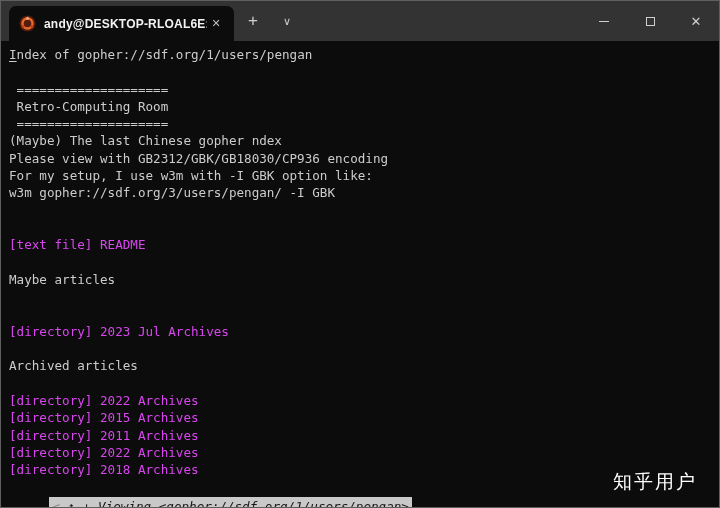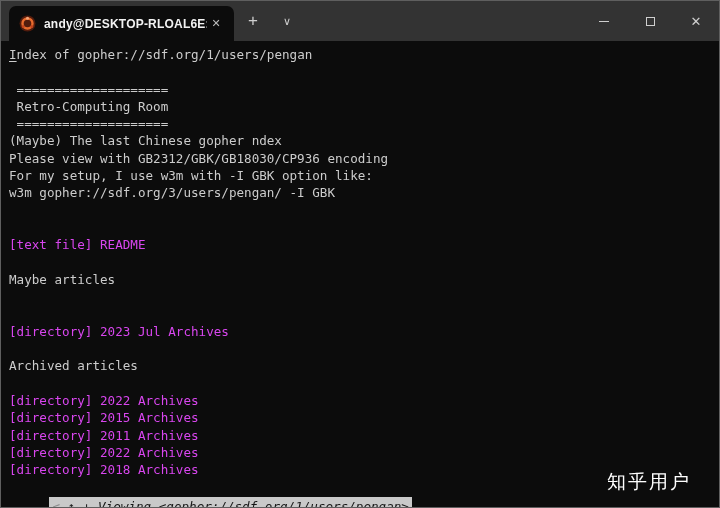--- a/index.html
+++ b/index.html
@@ -73,21 +73,21 @@
 
   .status-row { height: 19px; line-height: 19px; margin-left: -6px; font-style: italic; }
   .status-inner {
     display: inline-block; height: 19px; line-height: 19px;
     background: #c9c9c9; color: #161616;
     padding: 0 3px 0 4px;
   }
   .status-prefix { color: #8a8a8a; }
 
   .watermark {
-    position: absolute; right: 28px; bottom: 12px;
+    position: absolute; right: 22px; bottom: 12px;
     color: #ffffff; font-size: 19px; font-weight: 500; letter-spacing: 2px;
     font-family: "Liberation Sans", sans-serif;
     white-space: nowrap;
   }
 </style>
 </head>
 <body>
 
 <div class="window">
 

